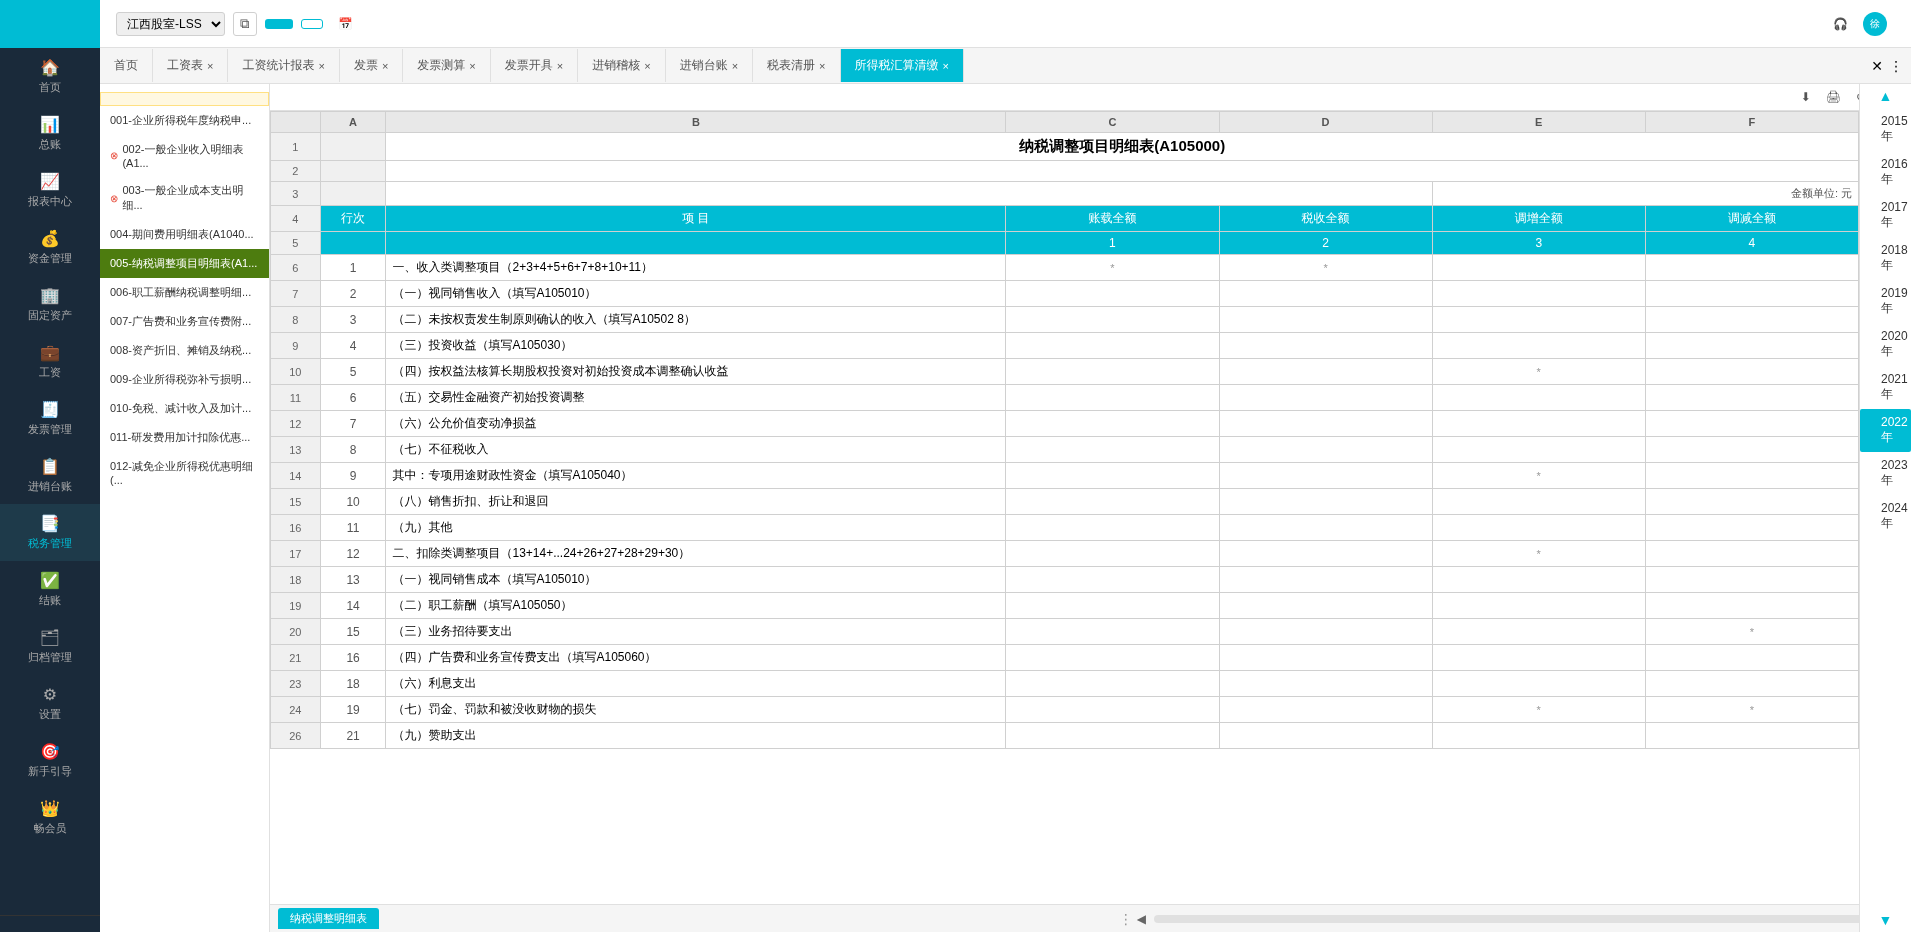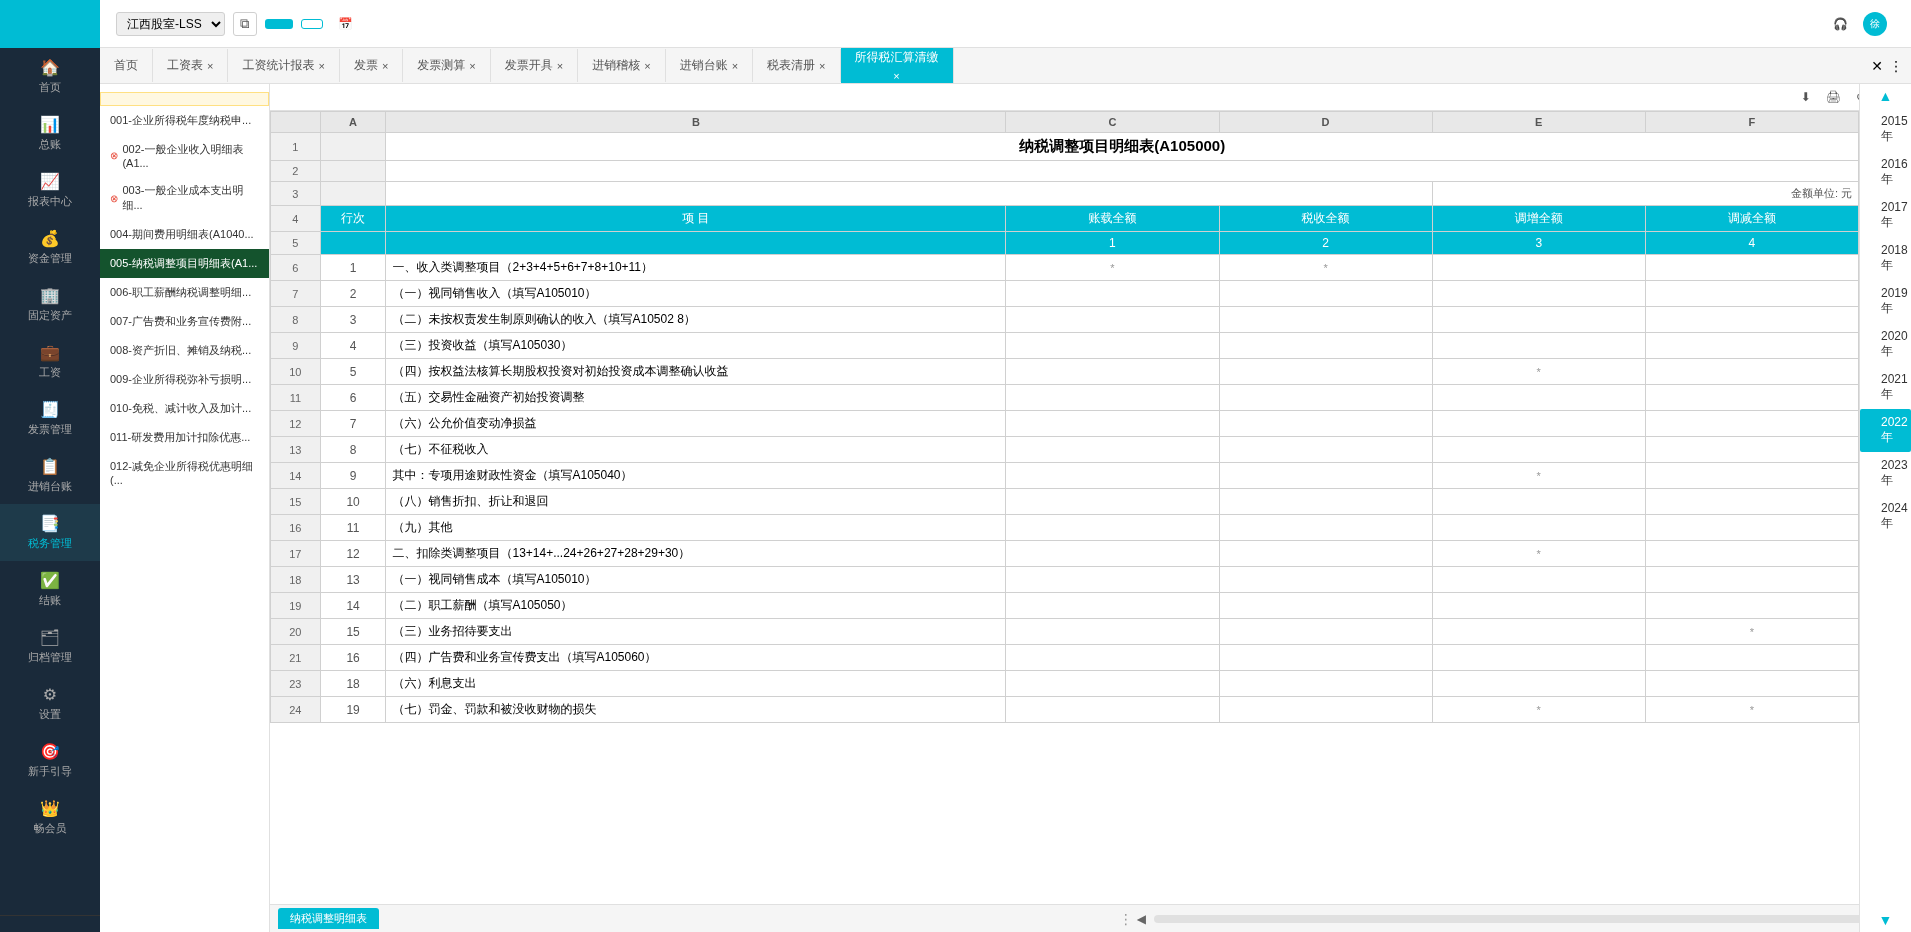--- a/index.html
+++ b/index.html
@@ -22,31 +22,31 @@
     .topbar-company select { border: 1px solid #d0d0d0; padding: 3px 6px; border-radius: 3px; font-size: 12px; }
     .topbar-icon-btn { border: 1px solid #d0d0d0; background: white; padding: 3px 6px; border-radius: 3px; cursor: pointer; color: #555; }
     .topbar-workbench { background: #00bcd4; color: white; border: none; padding: 5px 14px; border-radius: 3px; cursor: pointer; font-size: 12px; }
     .topbar-old { border: 1px solid #00bcd4; color: #00bcd4; background: white; padding: 4px 10px; border-radius: 3px; cursor: pointer; font-size: 12px; }
     .topbar-period { display: flex; align-items: center; gap: 4px; color: #333; font-size: 12px; }
     .topbar-right { margin-left: auto; display: flex; align-items: center; gap: 12px; color: #555; font-size: 12px; }
 
     
     .tabbar { background: #f5f5f5; border-bottom: 1px solid #e0e0e0; display: flex; align-items: center; overflow-x: auto; flex-shrink: 0; height: 36px; }
     .tab { padding: 8px 14px; font-size: 12px; color: #555; cursor: pointer; white-space: nowrap; border-right: 1px solid #e0e0e0; display: flex; align-items: center; gap: 4px; }
-    .tab.active { background: #00bcd4; color: white; flex-direction: column; }
+    .tab.active { background: #00bcd4; color: white; }
     .tab .close { font-size: 11px; cursor: pointer; }
     .tabbar-end { margin-left: auto; display: flex; align-items: center; padding: 0 8px; gap: 6px; }
 
     
     .content { flex: 1; display: flex; overflow: hidden; background: white; }
 
     
     .left-panel { width: 170px; border-right: 1px solid #e0e0e0; overflow-y: auto; flex-shrink: 0; padding: 8px 0; }
     .left-menu-item { padding: 7px 10px; font-size: 11px; color: #333; cursor: pointer; display: flex; align-items: center; gap: 4px; }
-    .left-menu-item.active { background: #14532d; color: white; }
+    .left-menu-item.active { background: #4d7c0f; color: white; }
     .left-menu-item .err { color: #e74c3c; font-size: 10px; }
 
     
     .right-panel { flex: 1; display: flex; flex-direction: column; overflow: hidden; position: relative; }
 
     
     .toolbar { display: flex; align-items: center; justify-content: flex-end; padding: 6px 12px; border-bottom: 1px solid #e0e0e0; gap: 12px; background: white; flex-shrink: 0; }
     .toolbar-btn { display: flex; align-items: center; gap: 3px; color: #555; cursor: pointer; font-size: 12px; }
 
     
@@ -499,20 +499,29 @@
   </tr>
               <tr>
     <td class="row-num">24</td>
     <td class="hang">19</td>
     <td class="item-cell">（七）罚金、罚款和被没收财物的损失</td>
     <td class="num-cell"></td>
     <td class="num-cell"></td>
     <td class="num-cell"><span class="star">*</span></td>
     <td class="num-cell"><span class="star">*</span></td>
   </tr>
+              <tr>
+    <td class="row-num">26</td>
+    <td class="hang">21</td>
+    <td class="item-cell">（九）赞助支出</td>
+    <td class="num-cell"></td>
+    <td class="num-cell"></td>
+    <td class="num-cell"></td>
+    <td class="num-cell"></td>
+  </tr>
             </tbody>
         </table>
       </div>
 
       <div class="year-scroller">
         <div class="year-scroll-btn">▲</div>
         <div id="year-items-container" style="flex:1;overflow:hidden;width:100%;">
             <div class="year-item">2015年</div>
             <div class="year-item">2016年</div>
             <div class="year-item">2017年</div>

